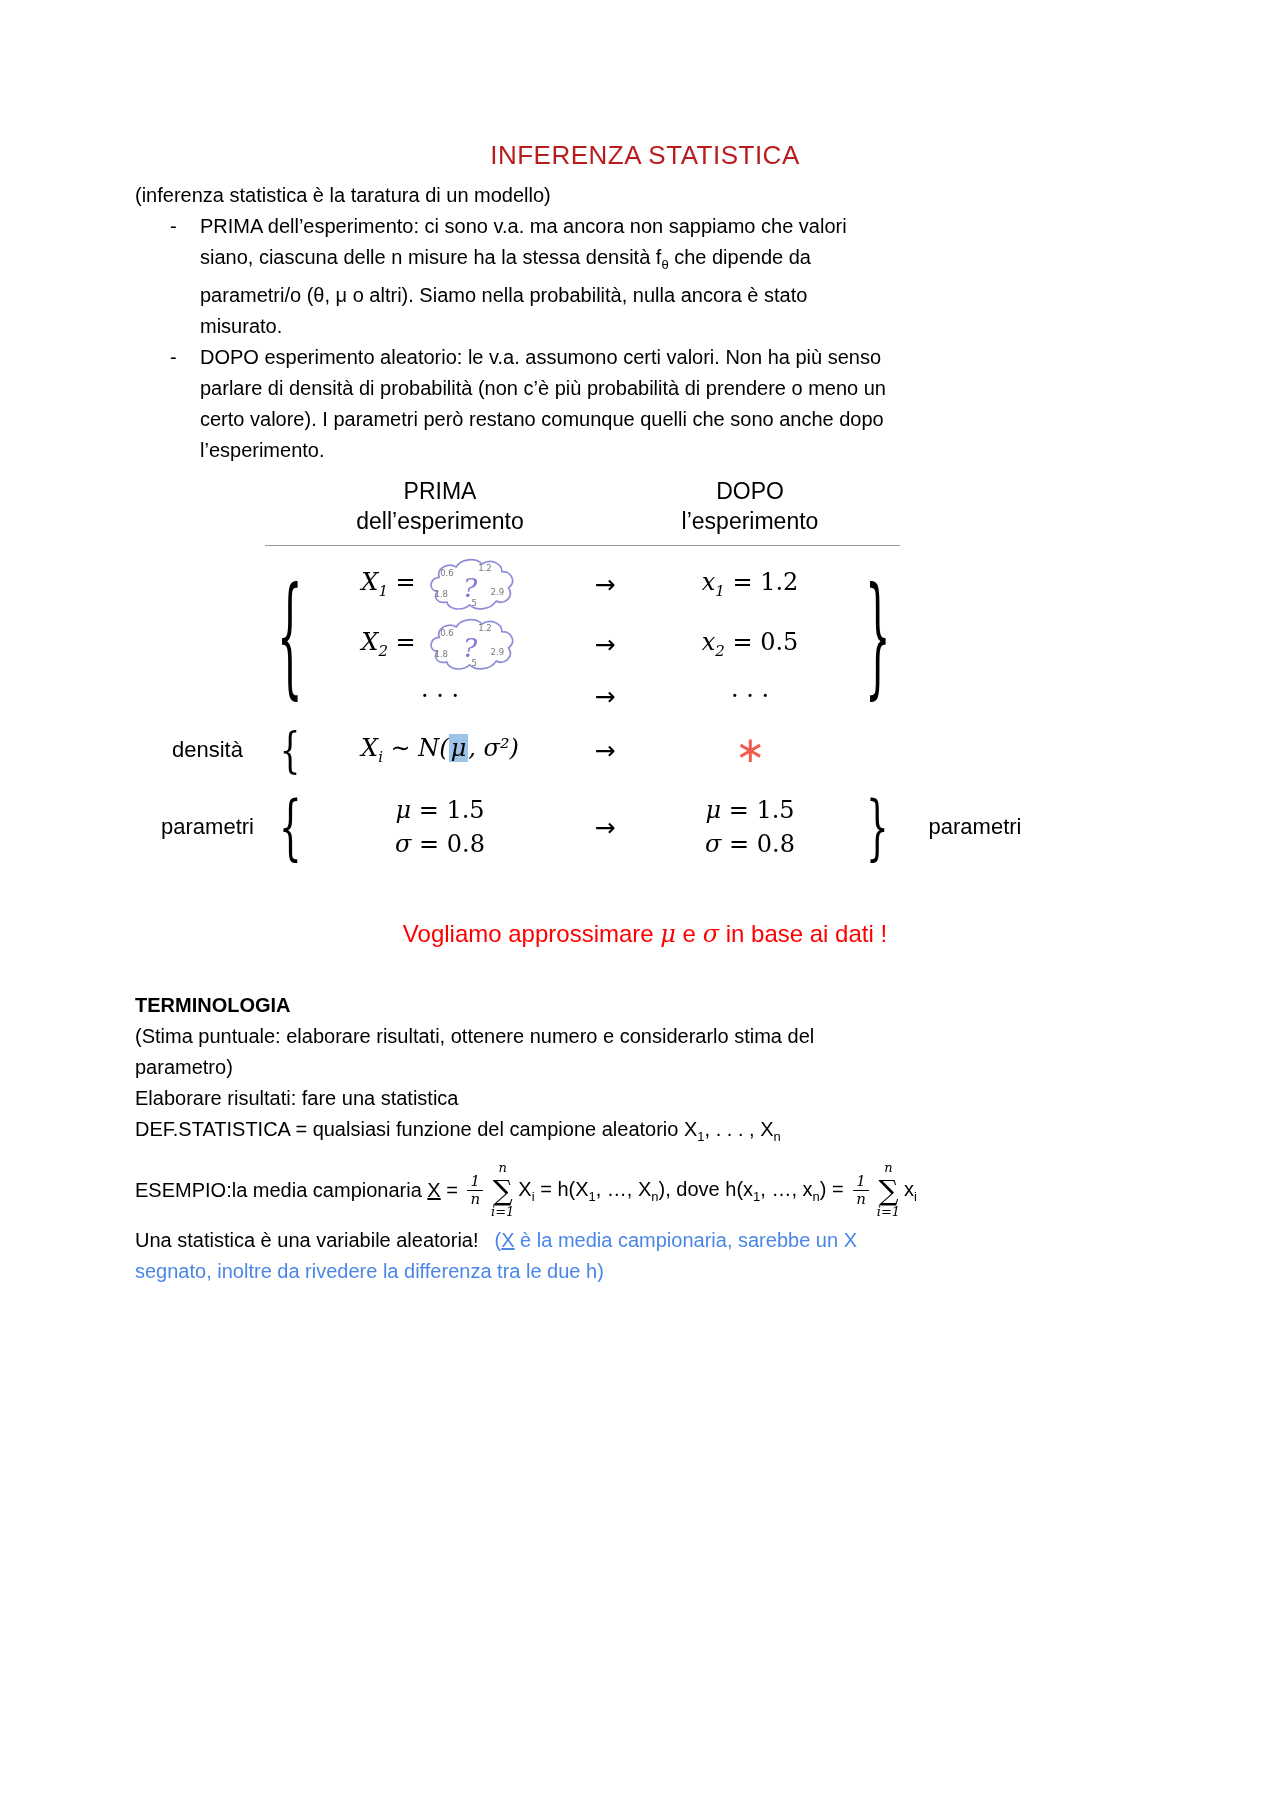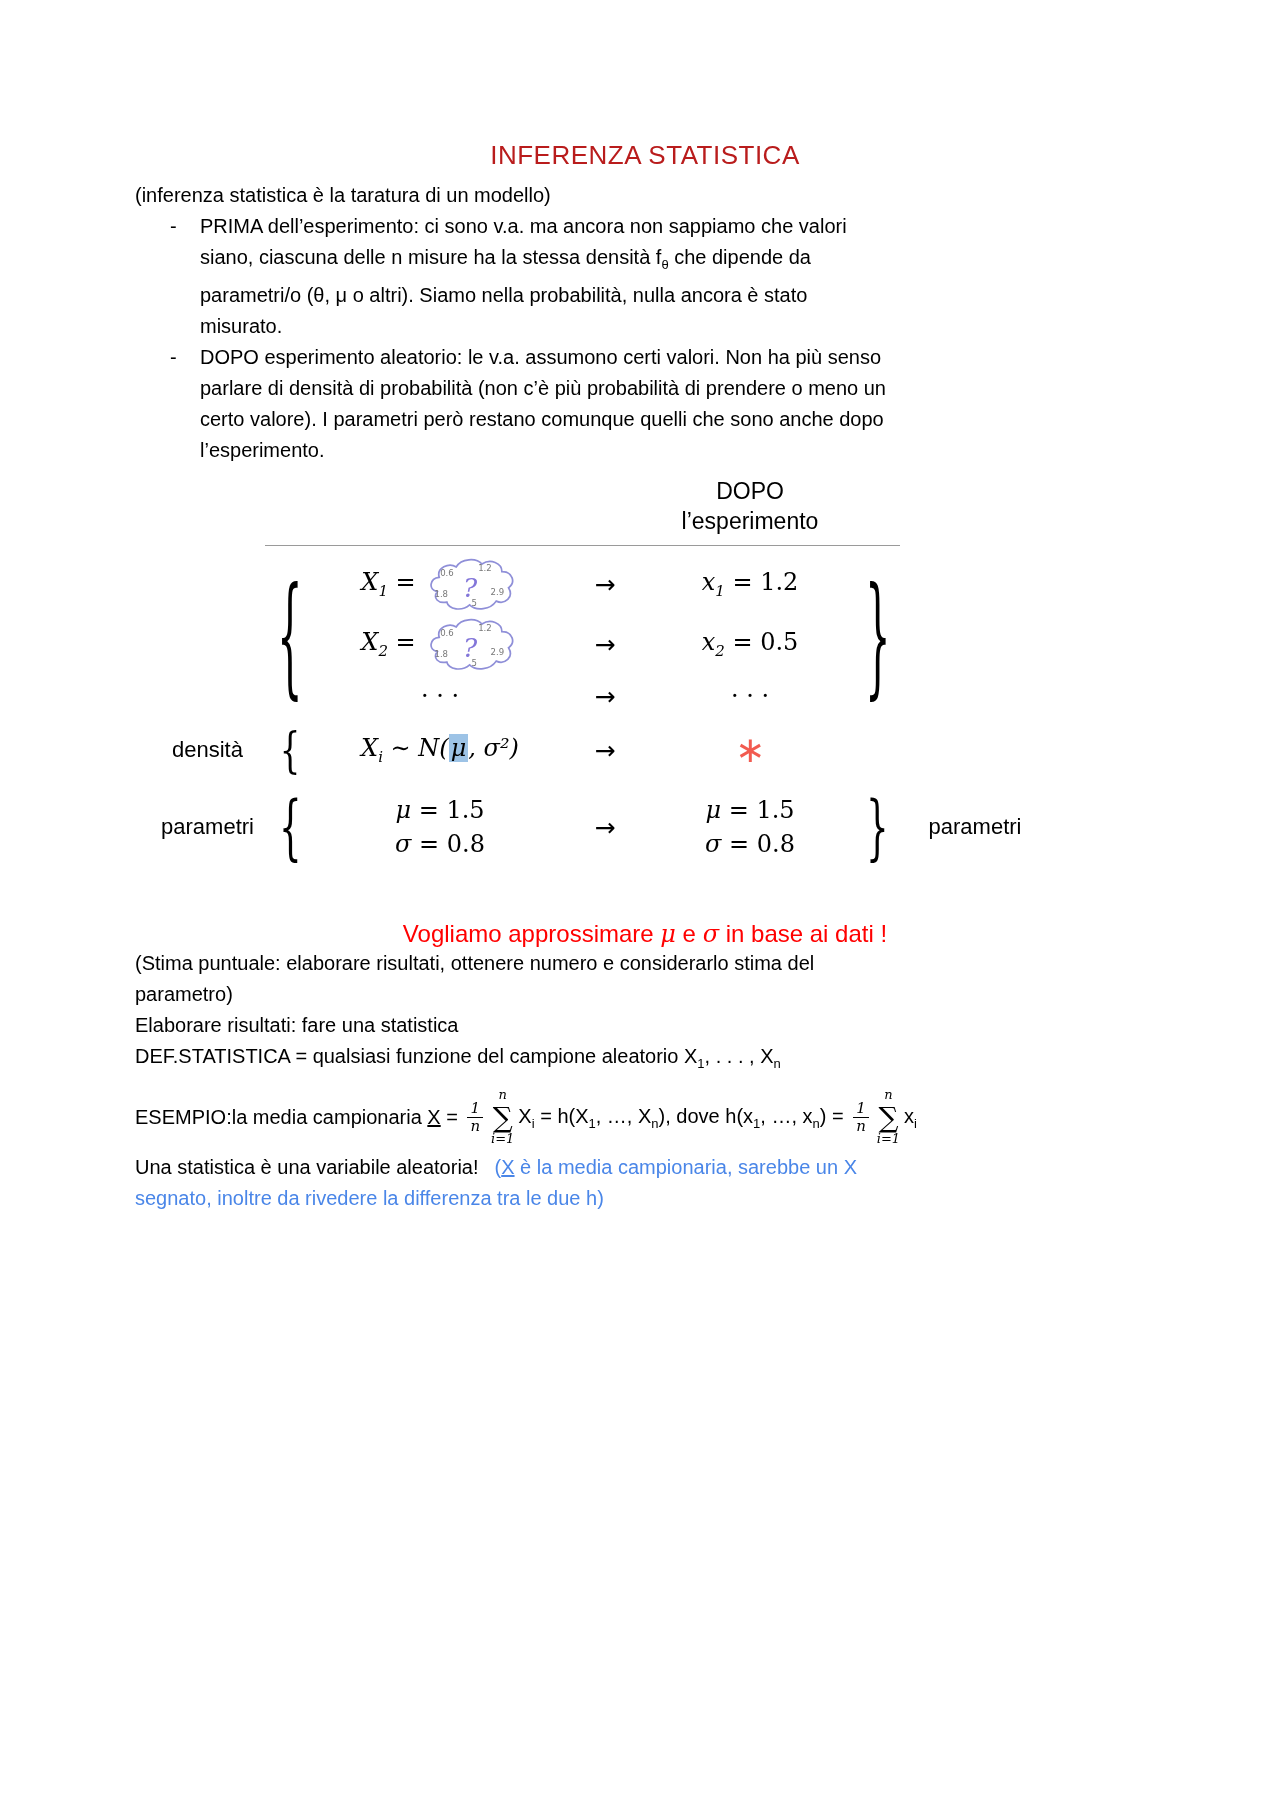--- a/index.html
+++ b/index.html
@@ -92,20 +92,24 @@
       <span class="btext">DOPO esperimento aleatorio: le v.a. assumono certi valori. Non ha più senso
 parlare di densità di probabilità (non c’è più probabilità di prendere o meno un
 certo valore). I parametri però restano comunque quelli che sono anche dopo
 l’esperimento.</span>
     </div>
   </div>
 
 
   <div class="figure">
 
+    <div class="fhead" style="grid-area:1/3">
+      <div>PRIMA</div>
+      <div>dell’esperimento</div>
+    </div>
     <div class="fhead" style="grid-area:1/5">
       <div>DOPO</div>
       <div>l’esperimento</div>
     </div>
 
     <div class="hline"></div>
 
     <div class="fcell" style="grid-area:3/2/6/3">
       <span class="brace brace-lg">{</span>
     </div>
@@ -199,20 +203,21 @@
         <span class="brace brace-md">}</span>
       </div>
     <div class="fcell flabel" style="grid-area:7/7">
         <span>parametri</span>
       </div>
 
   </div>
 
   <p class="callout"><span>Vogliamo approssimare </span><span class="gm">μ</span><span> e </span><span class="gm">σ</span><span> in base ai dati !</span></p>
 
+  <h2 class="sec-heading">TERMINOLOGIA</h2>
 
   <p class="body">(Stima puntuale: elaborare risultati, ottenere numero e considerarlo stima del
 parametro)</p>
   <p class="body">Elaborare risultati: fare una statistica</p>
 
   <p class="body plain"><span>DEF.STATISTICA = qualsiasi funzione del campione aleatorio X</span><sub>1</sub><span>, . . . , X</span><sub>n</sub></p>
 
   <div class="formula-line plain">
     <span><span>ESEMPIO:la media campionaria </span><span class="ux">X</span><span> = </span></span>
     <span class="frac"><span class="num">1</span><span class="den">n</span></span>

